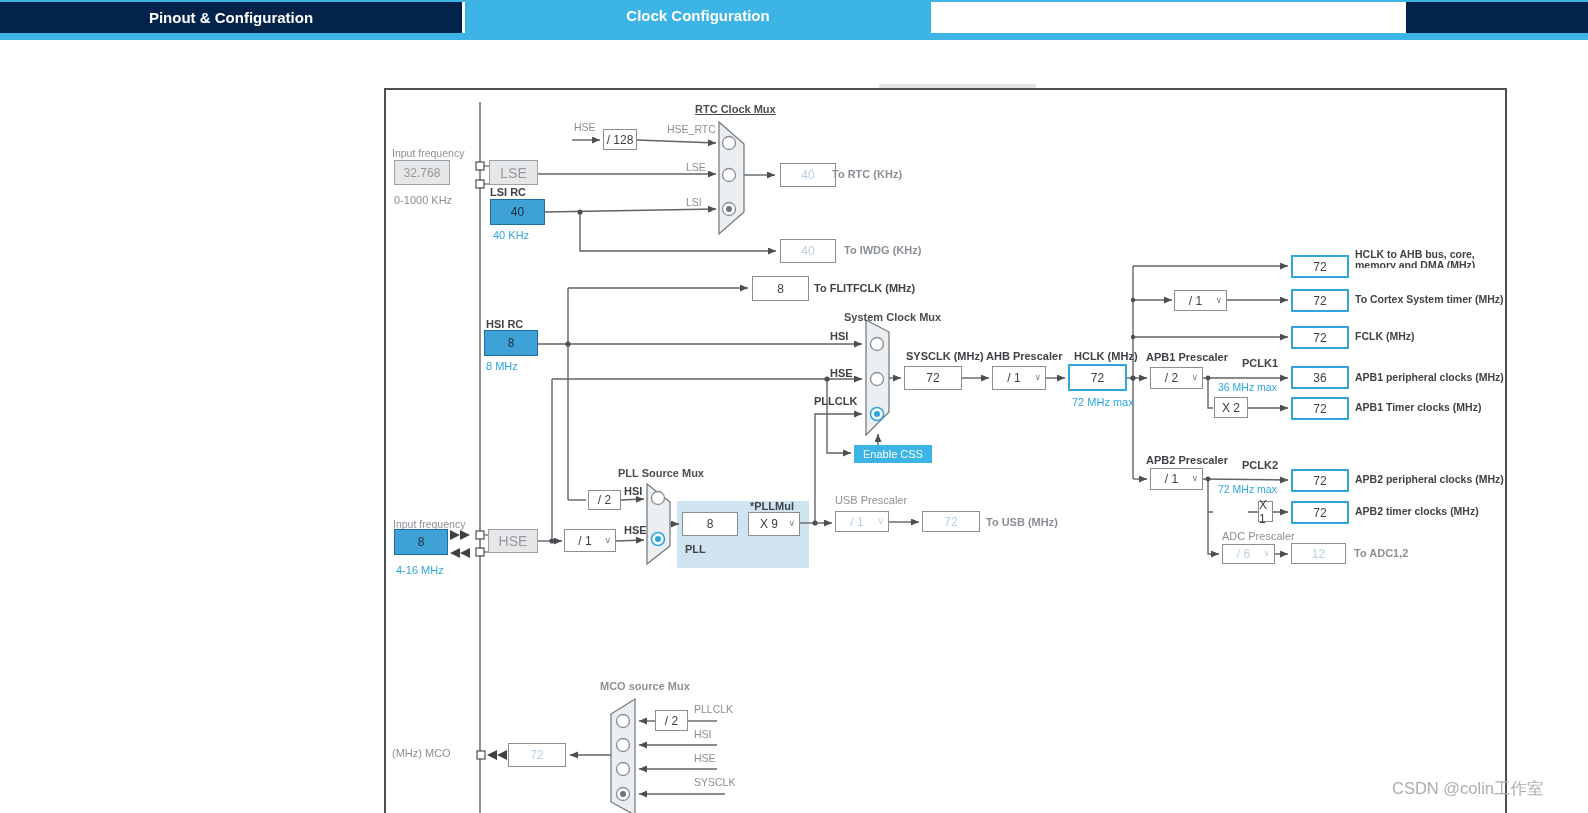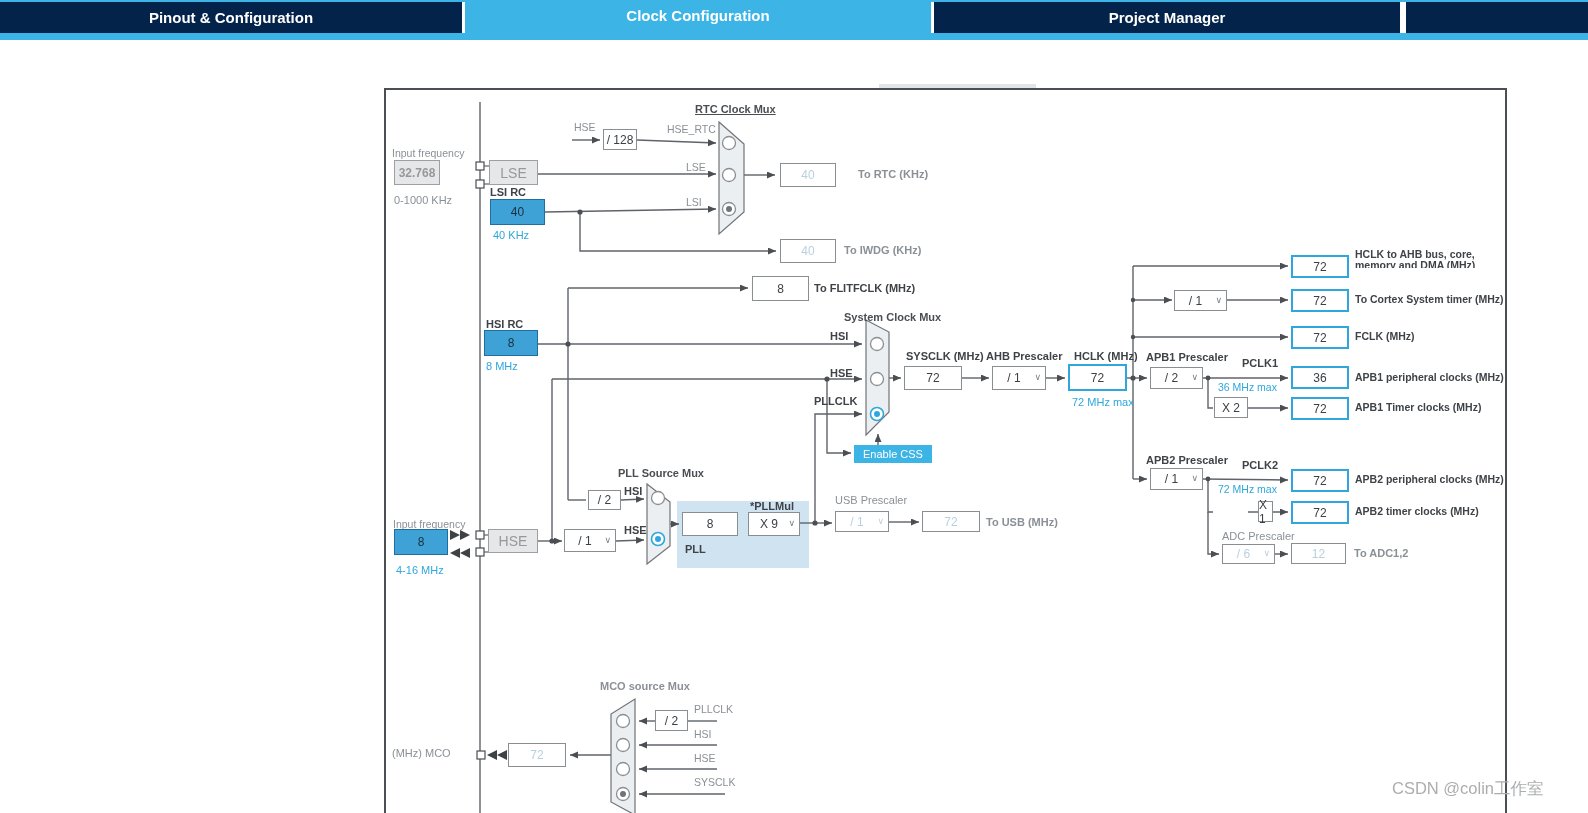--- a/index.html
+++ b/index.html
@@ -45,21 +45,20 @@
   .watermark{position:absolute;left:1392px;top:778px;font-size:16.5px;color:#abadaf;z-index:10;white-space:nowrap;}
 </style>
 </head>
 <body>
 
 <div class="tabbar">
   <div class="tabtopline"></div>
   <div class="tabstrip"></div>
   <div class="tab" style="left:0;width:462px;">Pinout &amp; Configuration</div>
   <div class="tab active" style="left:465px;width:466px;">Clock Configuration</div>
-  <div class="tab" style="left:934px;width:466px;">Project Manager</div>
   <div class="tab" style="left:1406px;width:182px;"></div>
 </div>
 
 <div class="toolbar">
   <div class="tbicon" style="left:640px;top:50px;">
     <svg width="17" height="17" viewBox="0 0 16 16" fill="none" stroke="#b9bdc1" stroke-width="1.5">
       <path d="M6 3 L3 6 L6 9"></path>
         <path d="M3 6 H10 Q13 6 13 9 V12"></path>
       </svg>
   </div>
@@ -234,34 +233,34 @@
     <circle cx="237" cy="631" r="6.5" fill="#fff" stroke="#8a8f94" stroke-width="1.3"></circle>
     <circle cx="237" cy="655" r="6.5" fill="#fff" stroke="#8a8f94" stroke-width="1.3"></circle>
     <circle cx="237" cy="679" r="6.5" fill="#fff" stroke="#8a8f94" stroke-width="1.3"></circle>
     <g>
       <circle cx="237" cy="704" r="6.5" fill="#fff" stroke="#8a8f94" stroke-width="1.3"></circle>
       <circle cx="237" cy="704" r="3" fill="#6f7478"></circle>
     </g>
   </svg>
 
   <div class="lb" style="left:6px;top:57px;font-size:10.5px;">Input frequency</div>
-  <div class="vb dis" style="left:8px;top:70px;width:46px;height:25px;font-weight:bold;">32.768</div>
+  <div class="vb dis" style="left:8px;top:70px;width:56px;height:25px;">32.768</div>
   <div class="lb" style="left:8px;top:104px;">0-1000 KHz</div>
   <div class="vb dis osc" style="left:103px;top:70px;width:49px;height:25px;">LSE</div>
   <div class="lb dk" style="left:104px;top:96px;text-align:center;">LSI RC</div>
   <div class="vb blue" style="left:104px;top:109px;width:55px;height:26px;">40</div>
   <div class="lb bl" style="left:107px;top:139px;">40 KHz</div>
   <div class="lb sm" style="left:188px;top:31px;">HSE</div>
   <div class="vb" style="left:217px;top:39px;width:34px;height:21px;">/ 128</div>
   <div class="lb sm" style="left:281px;top:33px;">HSE_RTC</div>
   <div class="lb mx" style="left:309px;top:13px;text-decoration:underline;">RTC Clock Mux</div>
   <div class="lb sm" style="left:300px;top:71px;">LSE</div>
   <div class="lb sm" style="left:300px;top:106px;">LSI</div>
   <div class="vb pale" style="left:394px;top:73px;width:56px;height:24px;">40</div>
-  <div class="lb gb" style="left:472px;top:78px;">To RTC (KHz)</div>
+  <div class="lb gb" style="left:446px;top:78px;">To RTC (KHz)</div>
   <div class="vb pale" style="left:394px;top:149px;width:56px;height:24px;">40</div>
   <div class="lb gb" style="left:458px;top:154px;">To IWDG (KHz)</div>
   <div class="vb" style="left:366px;top:186px;width:57px;height:25px;">8</div>
   <div class="lb dk" style="left:428px;top:192px;">To FLITFCLK (MHz)</div>
 
   <div class="lb dk" style="left:100px;top:228px;">HSI RC</div>
   <div class="vb blue" style="left:98px;top:240px;width:54px;height:26px;">8</div>
   <div class="lb bl" style="left:100px;top:270px;">8 MHz</div>
 
   <div class="lb mx" style="left:458px;top:221px;">System Clock Mux</div>

